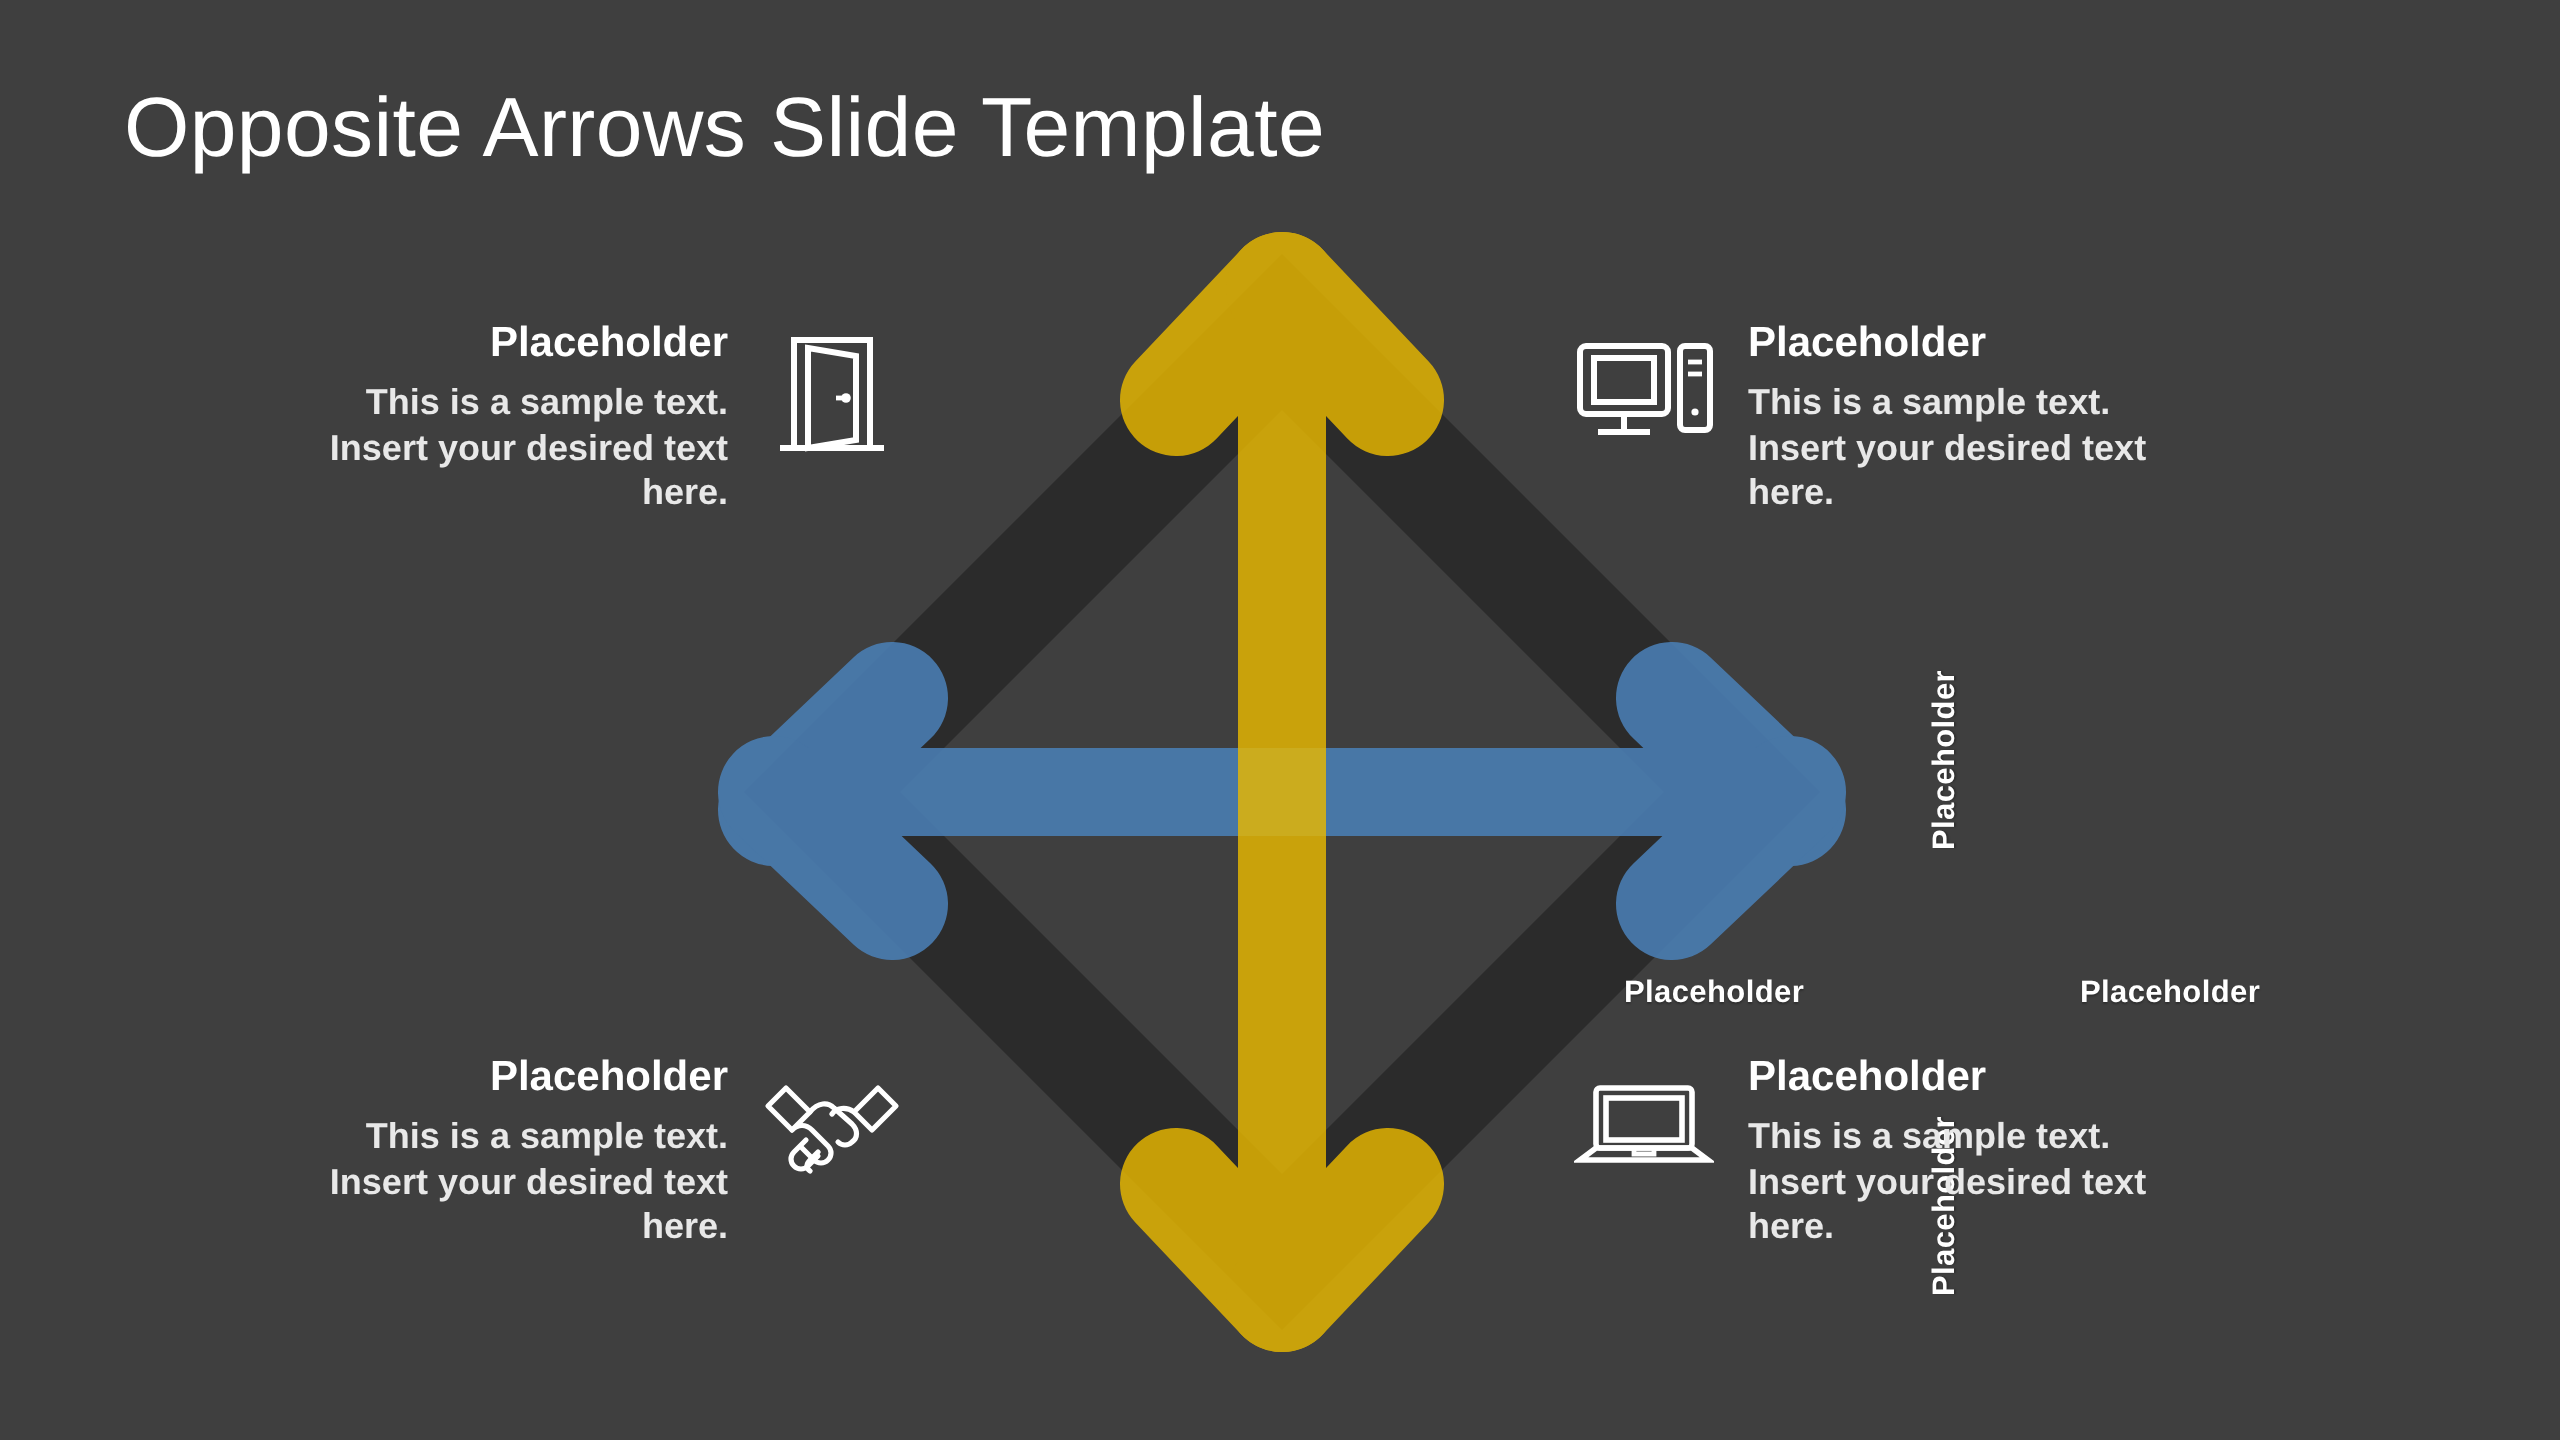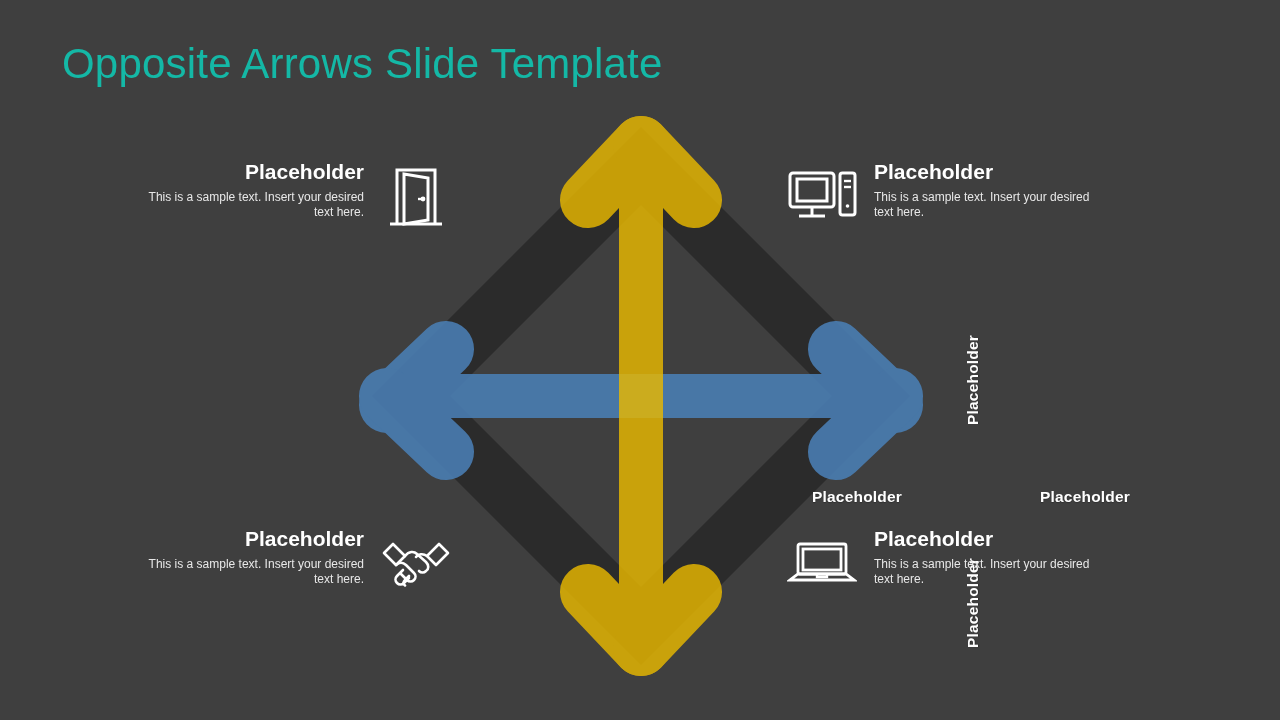--- a/index.html
+++ b/index.html
@@ -21,21 +21,21 @@
     background: #3f3f3f;
   }
 
   
   .slide-title {
     position: absolute;
     left: 62px;
     top: 40px;
     font-size: 42px;
     font-weight: 300;
-    color: #14b8a6;
+    color: #ffffff;
     letter-spacing: 0.2px;
     white-space: nowrap;
   }
 
   
   .diagram {
     position: absolute;
     left: 340px;
     top: 100px;
     width: 600px;
@@ -82,22 +82,22 @@
   .block-text { width: 232px; }
   .block .heading {
     color: #ffffff;
     font-weight: bold;
     font-size: 21px;
     margin: 0 0 6px 0;
     line-height: 1.15;
   }
   .block .body {
     color: #e8e8e8;
-    font-size: 12px;
-    font-weight: 400;
+    font-size: 18px;
+    font-weight: 700;
     line-height: 1.25;
     margin: 0;
   }
   .block.right-align .block-text { text-align: right; }
   .block.left-align  .block-text { text-align: left; }
 
   .icon-box {
     width: 72px;
     height: 72px;
     flex: 0 0 72px;

